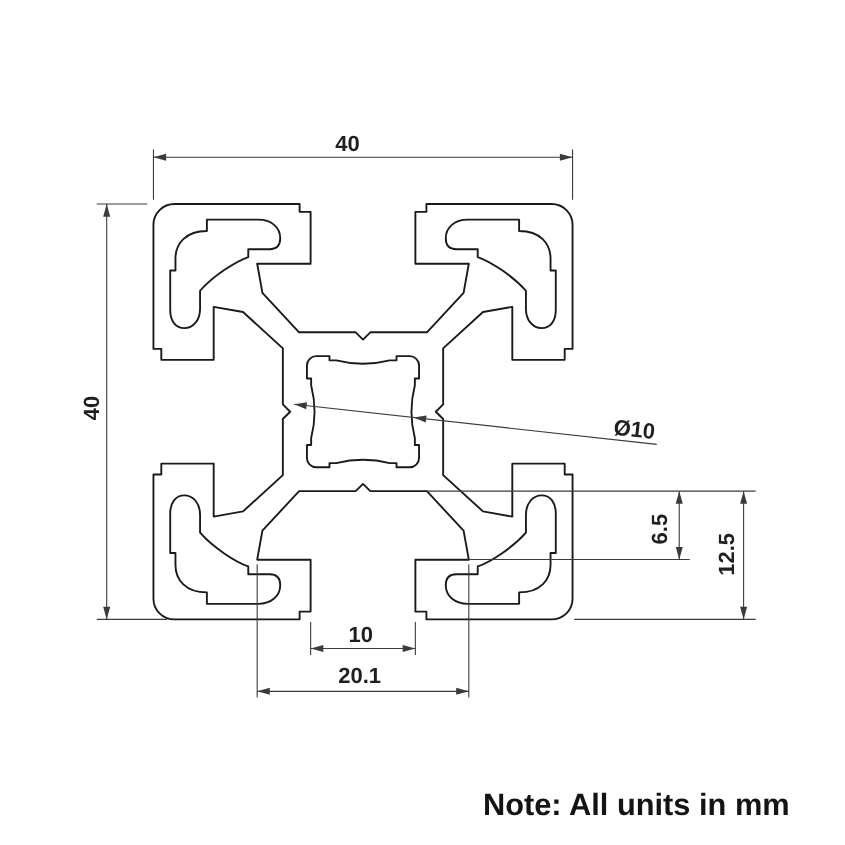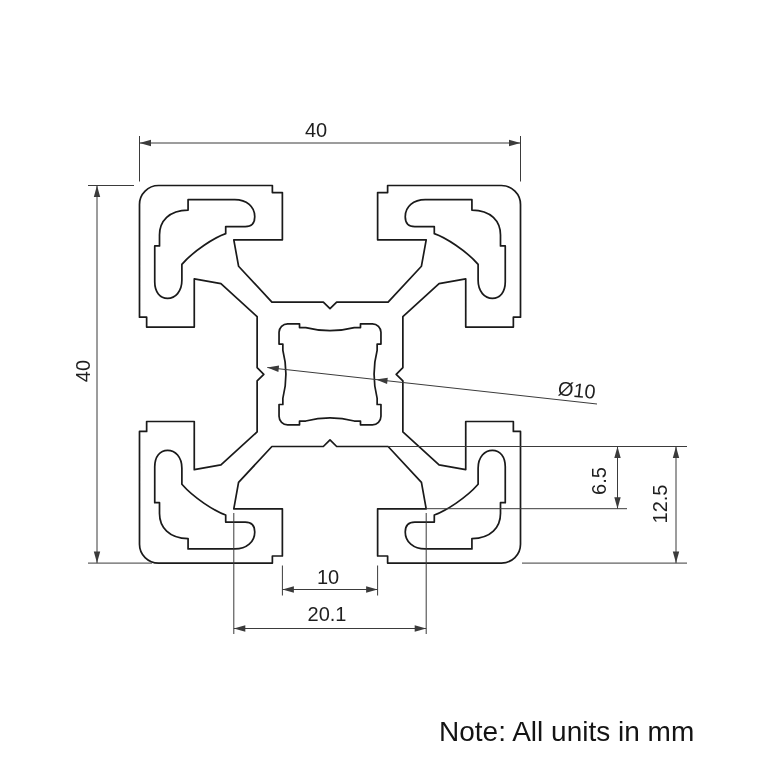--- a/index.html
+++ b/index.html
@@ -1,19 +1,19 @@
 <!DOCTYPE html>
 <html style="--line: #1a1a1a; --dim: #3b3b3b; --text: #1f1f1f; --bg: #ffffff;"><head>
 <meta charset="utf-8">
 <style>
   :root{
     --line:#1a1a1a; --dim:#3b3b3b; --text:#1f1f1f; --bg:#ffffff;
   }
   html,body{margin:0;padding:0;background:var(--bg);}
-  #canvas{width:768px;height:768px;position:relative;background:var(--bg);overflow:hidden;}
+  #canvas{width:768px;height:768px;position:relative;background:var(--bg);overflow:hidden;font-weight:bold;}
   svg{display:block;}
   .profile-path{fill:none;stroke:var(--line);stroke-width:0.18;stroke-linejoin:round;stroke-linecap:round;}
   #dims line{stroke:var(--dim);stroke-width:1;}
   #dims polygon{fill:var(--dim);stroke:none;}
   text{font-family:"Liberation Sans", sans-serif;fill:var(--text);}
   .dimtext{font-size:20px;}
   .notetext{font-size:28px;fill:#141414;}
 </style>
 </head>
 <body>

